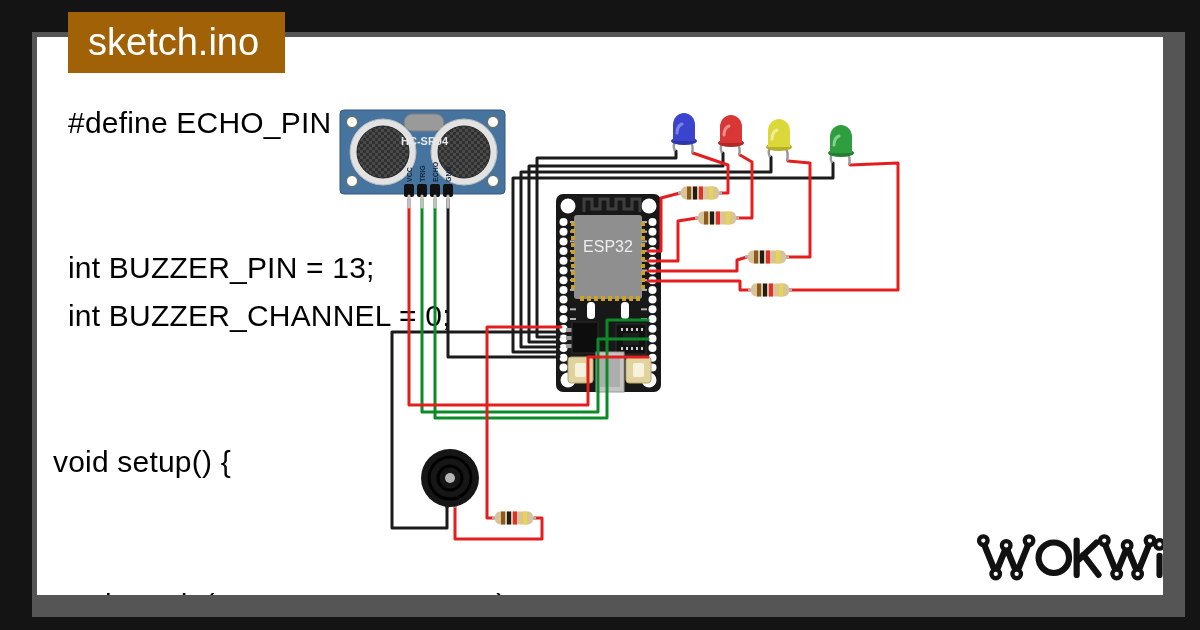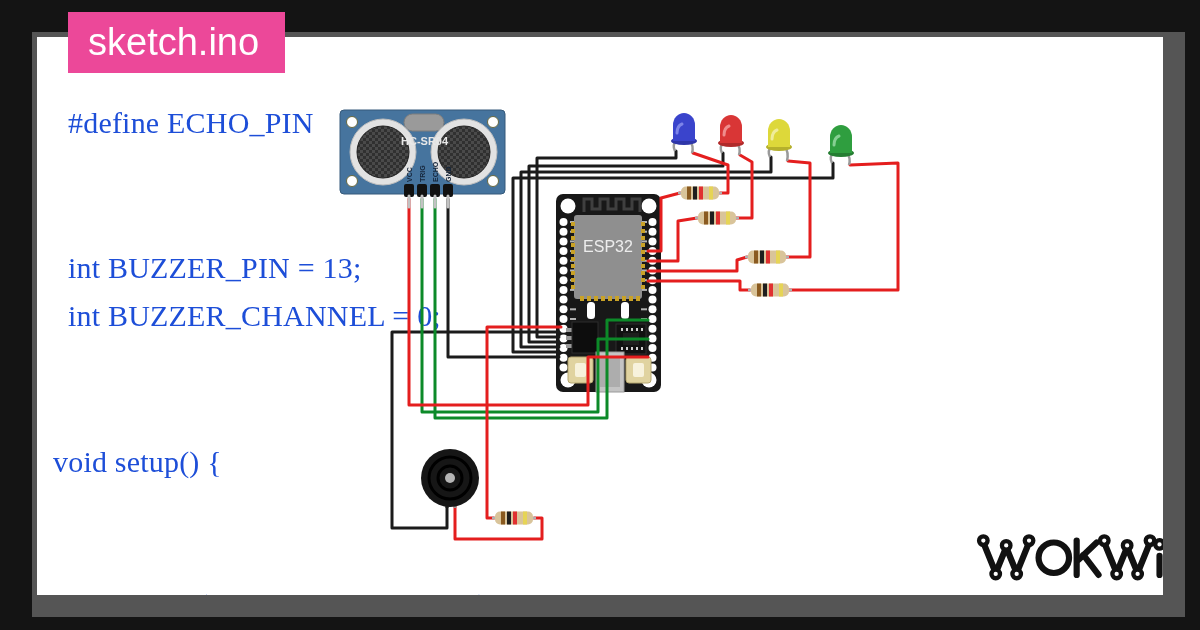--- a/index.html
+++ b/index.html
@@ -11,28 +11,27 @@
   .frame-border{
     position:absolute;left:32px;top:32px;width:1153px;height:585px;
     background:#555555;
   }
   .canvas{
     position:absolute;left:5px;top:5px;width:1126px;height:558px;
     background:#ffffff;overflow:hidden;
   }
   .title-box{
     position:absolute;left:68px;top:12px;z-index:6;
-    background:#ec4899;color:#ffffff;
+    background:#a16207;color:#ffffff;
     font-size:38px;line-height:38px;padding:11px 26px 12px 20px;
   }
   .code-line{
     position:absolute;
-    color:#1d4ed8;font-size:30px;white-space:pre;z-index:1;
+    color:#000000;font-size:30px;white-space:pre;z-index:1;
     letter-spacing:0.2px;
-    font-family:Liberation Serif, serif;
   }
   .circuit{position:absolute;left:0;top:0;z-index:2;}
   .wokwi-logo{position:absolute;left:933px;top:480px;z-index:3;}
 </style>
 </head>
 <body>
 
 <div class="frame-border">
   <div class="canvas">
 

